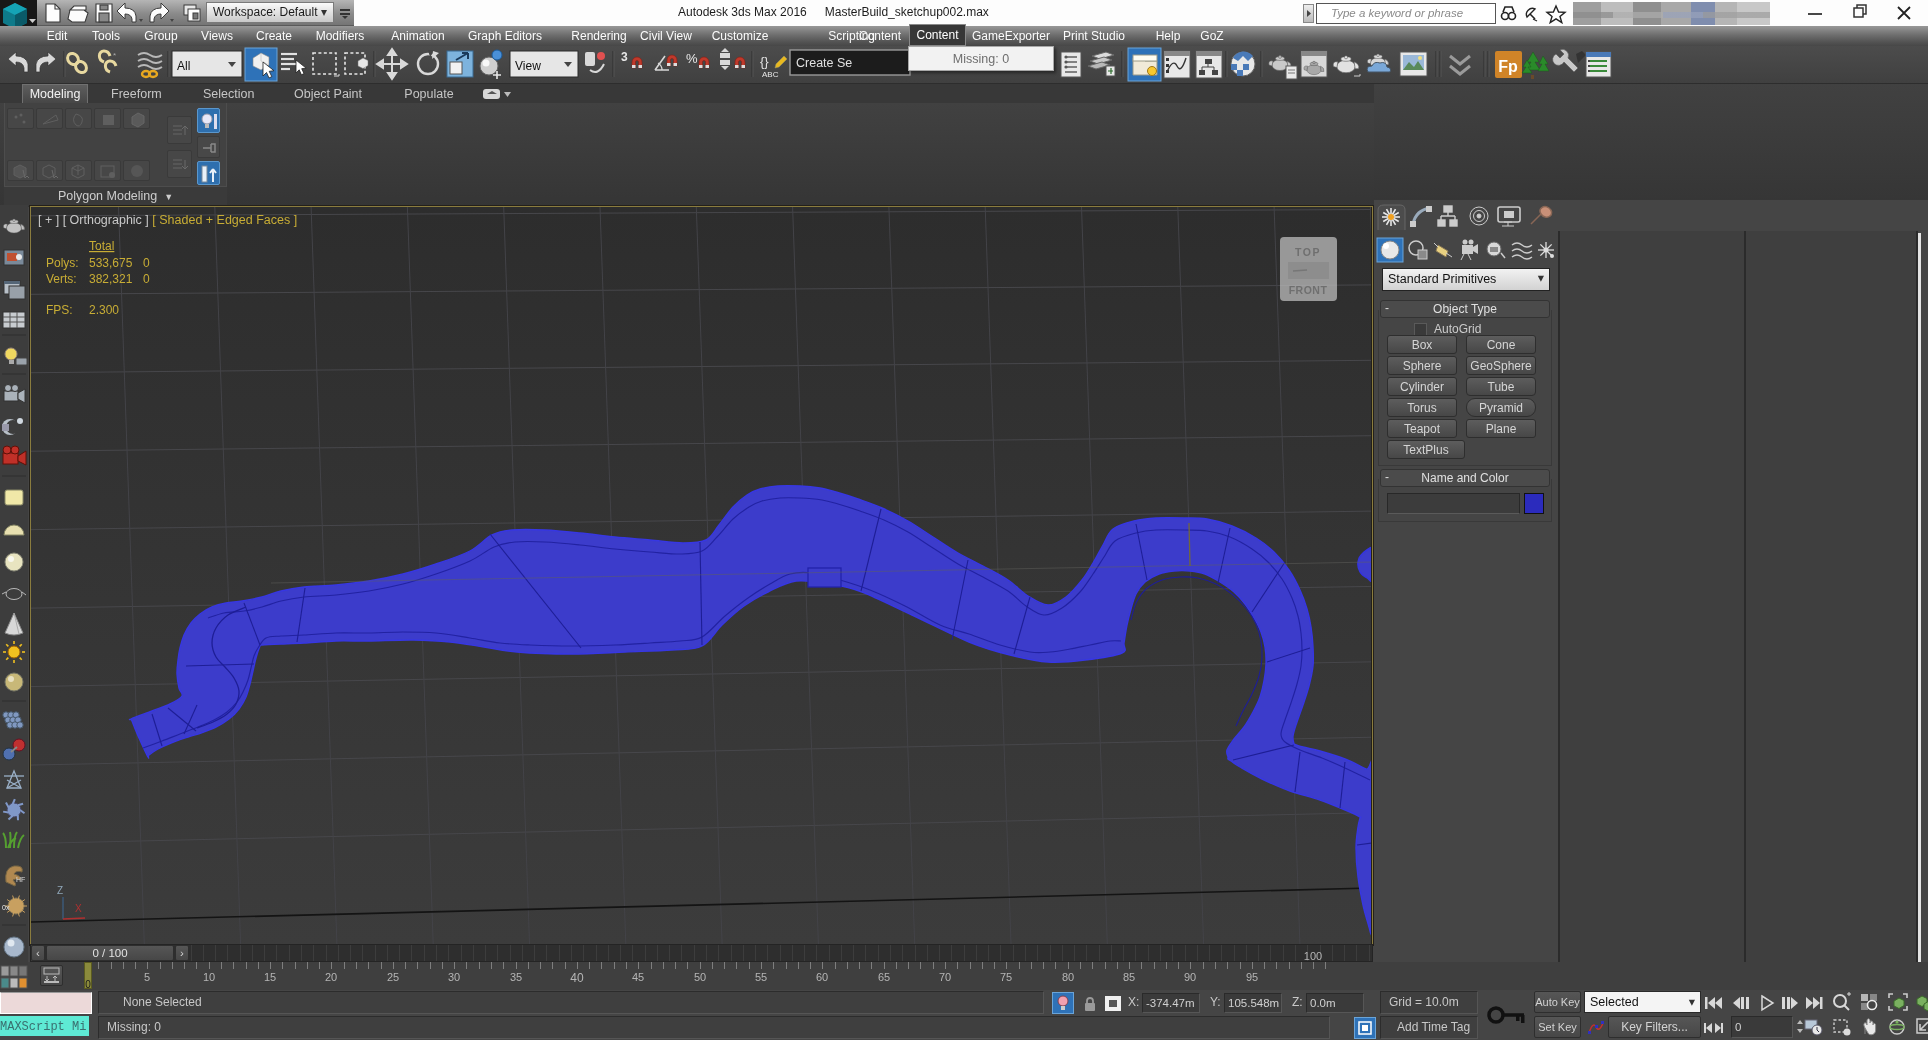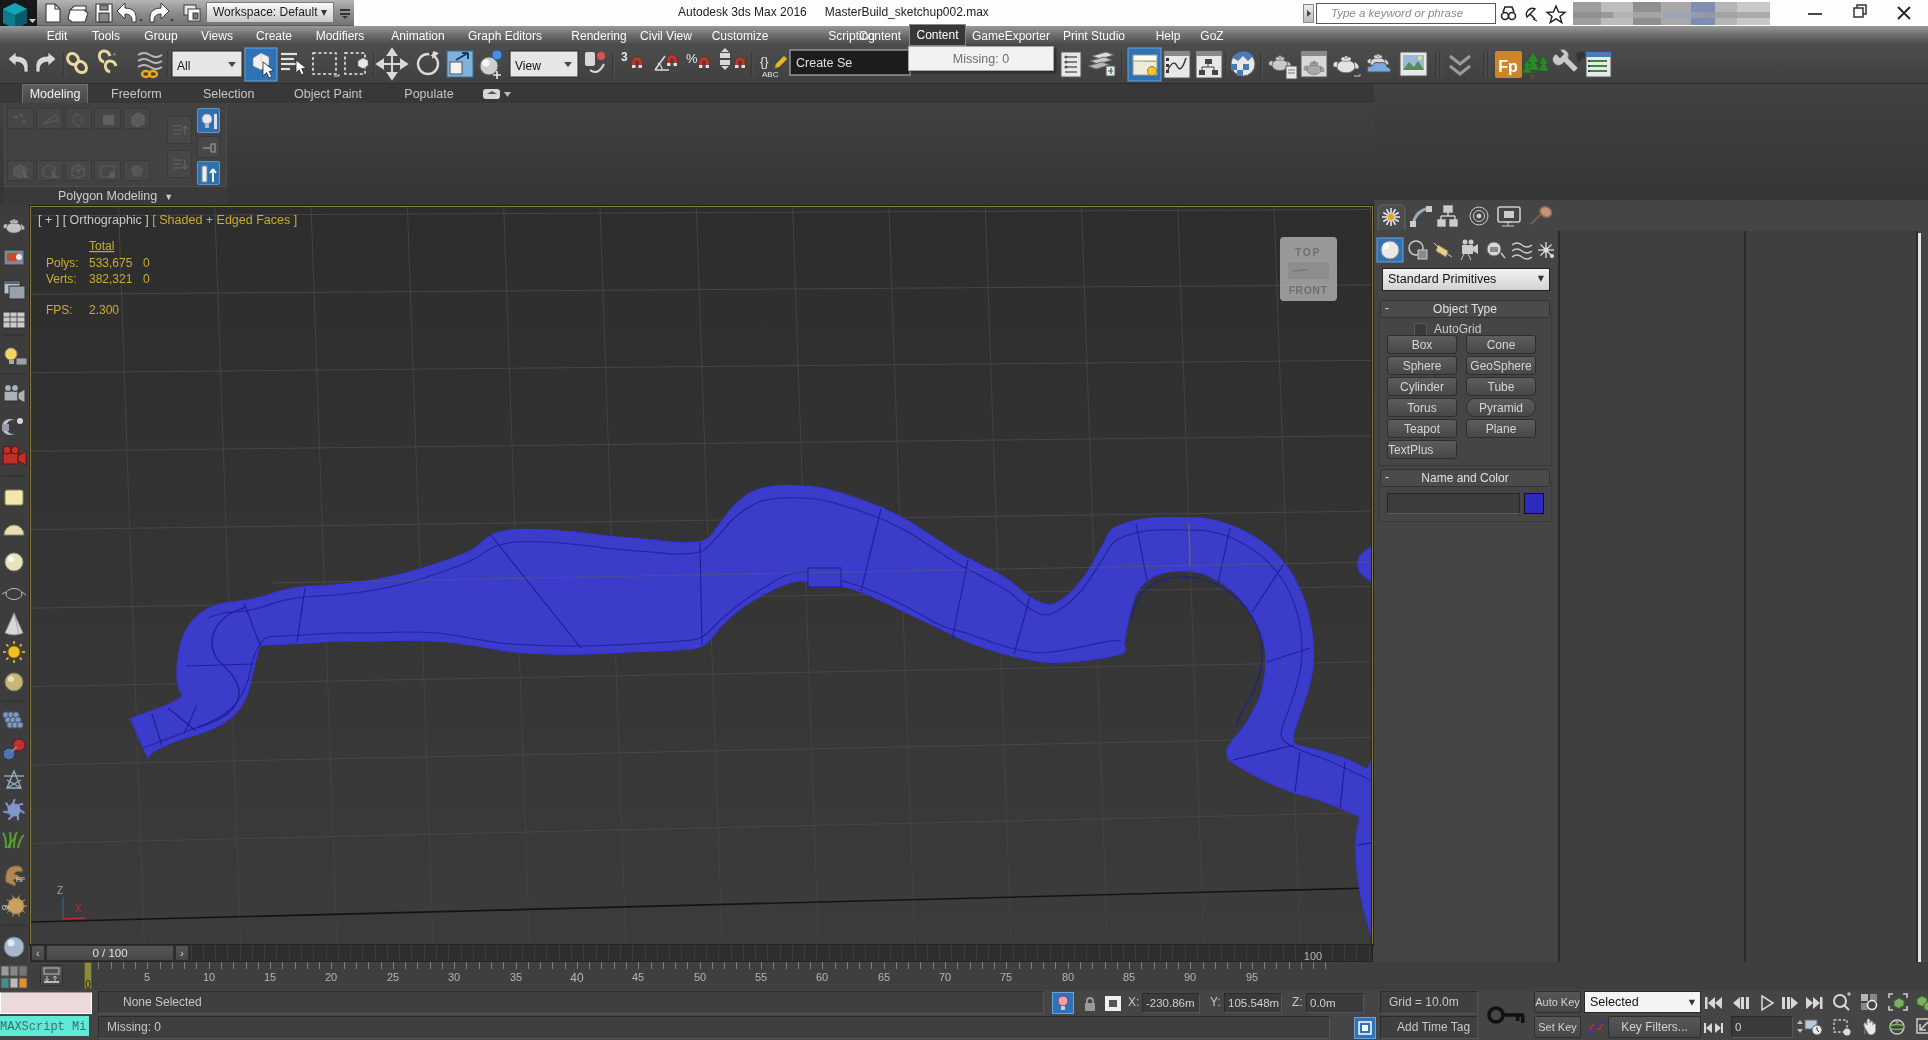--- a/index.html
+++ b/index.html
@@ -775,21 +775,21 @@
 <div style="position:absolute;left:1387px;top:335px;width:70px;height:19px;background:linear-gradient(#5d5d5d,#474747);border:1px solid #2e2e2e;border-radius:3px;color:#d5d5d5;font-size:12px;text-align:center;line-height:18px">Box</div>
 <div style="position:absolute;left:1466px;top:335px;width:70px;height:19px;background:linear-gradient(#5d5d5d,#474747);border:1px solid #2e2e2e;border-radius:3px;color:#d5d5d5;font-size:12px;text-align:center;line-height:18px">Cone</div>
 <div style="position:absolute;left:1387px;top:356px;width:70px;height:19px;background:linear-gradient(#5d5d5d,#474747);border:1px solid #2e2e2e;border-radius:3px;color:#d5d5d5;font-size:12px;text-align:center;line-height:18px">Sphere</div>
 <div style="position:absolute;left:1466px;top:356px;width:70px;height:19px;background:linear-gradient(#5d5d5d,#474747);border:1px solid #2e2e2e;border-radius:3px;color:#d5d5d5;font-size:12px;text-align:center;line-height:18px">GeoSphere</div>
 <div style="position:absolute;left:1387px;top:377px;width:70px;height:19px;background:linear-gradient(#5d5d5d,#474747);border:1px solid #2e2e2e;border-radius:3px;color:#d5d5d5;font-size:12px;text-align:center;line-height:18px">Cylinder</div>
 <div style="position:absolute;left:1466px;top:377px;width:70px;height:19px;background:linear-gradient(#5d5d5d,#474747);border:1px solid #2e2e2e;border-radius:4px;color:#d5d5d5;font-size:12px;text-align:center;line-height:18px">Tube</div>
 <div style="position:absolute;left:1387px;top:398px;width:70px;height:19px;background:linear-gradient(#5d5d5d,#474747);border:1px solid #2e2e2e;border-radius:3px;color:#d5d5d5;font-size:12px;text-align:center;line-height:18px">Torus</div>
 <div style="position:absolute;left:1466px;top:398px;width:70px;height:19px;background:linear-gradient(#5d5d5d,#474747);border:1px solid #2e2e2e;border-radius:9px;color:#d5d5d5;font-size:12px;text-align:center;line-height:18px">Pyramid</div>
 <div style="position:absolute;left:1387px;top:419px;width:70px;height:19px;background:linear-gradient(#5d5d5d,#474747);border:1px solid #2e2e2e;border-radius:3px;color:#d5d5d5;font-size:12px;text-align:center;line-height:18px">Teapot</div>
 <div style="position:absolute;left:1466px;top:419px;width:70px;height:19px;background:linear-gradient(#5d5d5d,#474747);border:1px solid #2e2e2e;border-radius:3px;color:#d5d5d5;font-size:12px;text-align:center;line-height:18px">Plane</div>
-<div style="position:absolute;left:1387px;top:440px;width:70px;height:19px;background:linear-gradient(#5d5d5d,#474747);border:1px solid #2e2e2e;border-radius:3px;color:#d5d5d5;font-size:12px;line-height:18px">TextPlus</div>
+<div style="position:absolute;left:1387px;top:440px;width:78px;height:19px;background:linear-gradient(#5d5d5d,#474747);border:1px solid #2e2e2e;border-radius:3px;color:#d5d5d5;font-size:12px;text-align:center;line-height:18px">TextPlus</div>
 <div class="abs" style="left:1380px;top:469px;width:170px;height:18px;background:#4b4b4b;border:1px solid #333;border-radius:3px;color:#e0e0e0;font-size:12px;text-align:center;line-height:16px">Name and Color</div>
 <div class="abs" style="left:1385px;top:471px;width:12px;height:13px;color:#ddd;font-size:12px;line-height:12px">-</div>
 <div class="abs" style="left:1387px;top:493px;width:133px;height:21px;background:#3c3c3c;border:1px solid #282828;border-bottom-color:#5a5a5a"></div>
 <div class="abs" style="left:1524px;top:493px;width:20px;height:21px;background:#2b2bbd;border:1px solid #111"></div>
 
 <div class="abs" style="left:30px;top:944px;width:1343px;height:18px;background:#2e2e2e;border:1px solid #242424;background-image:repeating-linear-gradient(90deg,#3d3d3d 0 1px,transparent 1px 12.272px)"></div>
 <div class="abs btn" style="left:31px;top:945px;width:14px;height:16px;line-height:15px">‹</div>
 <div class="abs btn" style="left:46px;top:945px;width:128px;height:16px;line-height:15px;color:#e2e2e2">0 / 100</div>
 <div class="abs btn" style="left:175px;top:945px;width:14px;height:16px;line-height:15px">›</div>
 
@@ -839,21 +839,21 @@
     <rect x="1" y="1" width="16" height="15" fill="#f0f0f0"></rect>
     <rect x="5" y="5" width="8" height="7" fill="#555"></rect>
     <g fill="#f0f0f0">
       <rect x="7" y="2" width="4" height="3"></rect>
       <rect x="7" y="12" width="4" height="3"></rect>
       <rect x="2" y="6" width="3" height="5"></rect>
       <rect x="13" y="6" width="3" height="5"></rect>
     </g>
   </svg>
 <div class="abs" style="left:1128px;top:995px;color:#c8c8c8;font-size:12px">X:</div>
-<div class="fld" style="left:1142px;top:993px;width:58px;height:20px">-230.86m</div>
+<div class="fld" style="left:1142px;top:993px;width:58px;height:20px">-374.47m</div>
 <div class="abs" style="left:1210px;top:995px;color:#c8c8c8;font-size:12px">Y:</div>
 <div class="fld" style="left:1224px;top:993px;width:58px;height:20px">105.548m</div>
 <div class="abs" style="left:1292px;top:995px;color:#c8c8c8;font-size:12px">Z:</div>
 <div class="fld" style="left:1306px;top:993px;width:58px;height:20px">0.0m</div>
 <div class="panel" style="left:1380px;top:991px;width:98px;height:23px;line-height:21px;padding-left:8px">Grid = 10.0m</div>
 <div class="abs" style="left:1354px;top:1017px;width:22px;height:22px;background:#2e72b8;border:1px solid #6aa4d8"><svg width="20" height="20">
       <rect x="4" y="4" width="12" height="12" fill="none" stroke="#fff" stroke-width="1.5"></rect>
       <rect x="7" y="7" width="6" height="6" fill="#fff"></rect>
     </svg></div>
 <div class="panel" style="left:1380px;top:1016px;width:98px;height:23px;line-height:21px;padding-left:16px">Add Time Tag</div>

